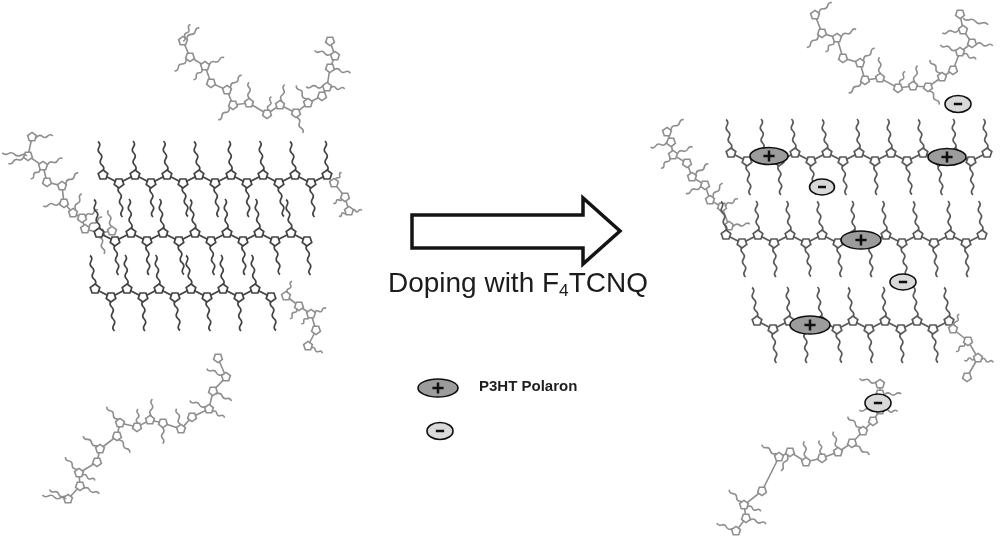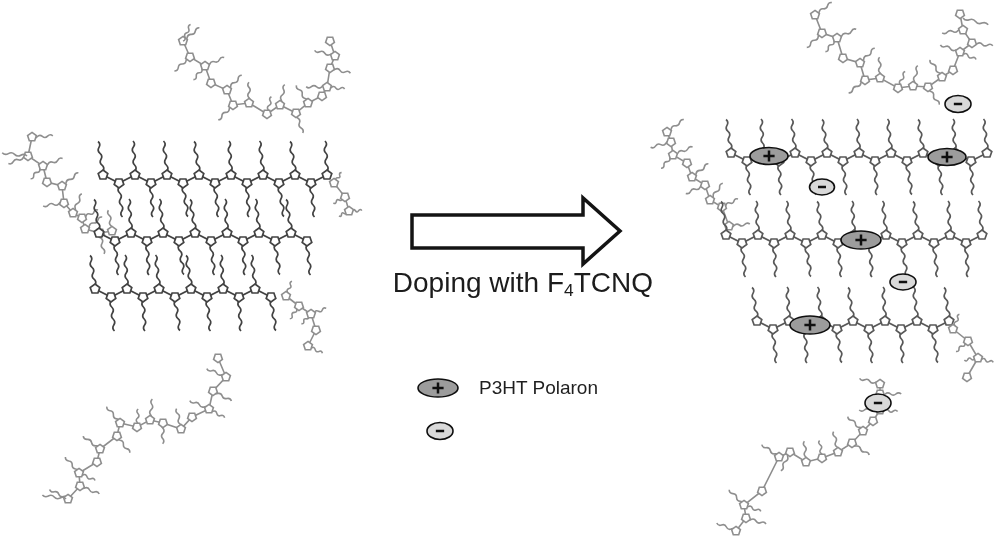--- a/index.html
+++ b/index.html
@@ -2,25 +2,25 @@
 <html><head>
 <meta charset="utf-8">
 <style>
   html,body{margin:0;padding:0;background:#ffffff;}
   .figure{
     position:relative;width:1000px;height:544px;background:#ffffff;
     font-family:"Liberation Sans",sans-serif;overflow:hidden;
   }
   #mol{position:absolute;left:0;top:0;}
   .arrow-label{
-    position:absolute;left:383px;top:267px;width:270px;text-align:right;
+    position:absolute;left:383px;top:267px;width:270px;text-align:center;
     font-size:28px;color:#1c1c1c;white-space:nowrap;
   }
   .legend-label{
-    position:absolute;font-size:19px;color:#1f1f1f;white-space:nowrap;
+    position:absolute;font-size:15px;color:#1f1f1f;white-space:nowrap;font-weight:bold;
   }
   .legend-label-1{left:479px;top:377px;}
   .legend-label-2{left:479px;top:420px;}
   .sub{font-size:0.62em;vertical-align:-0.24em;}
 </style>
 </head>
 <body>
 
 <div class="figure">
 

